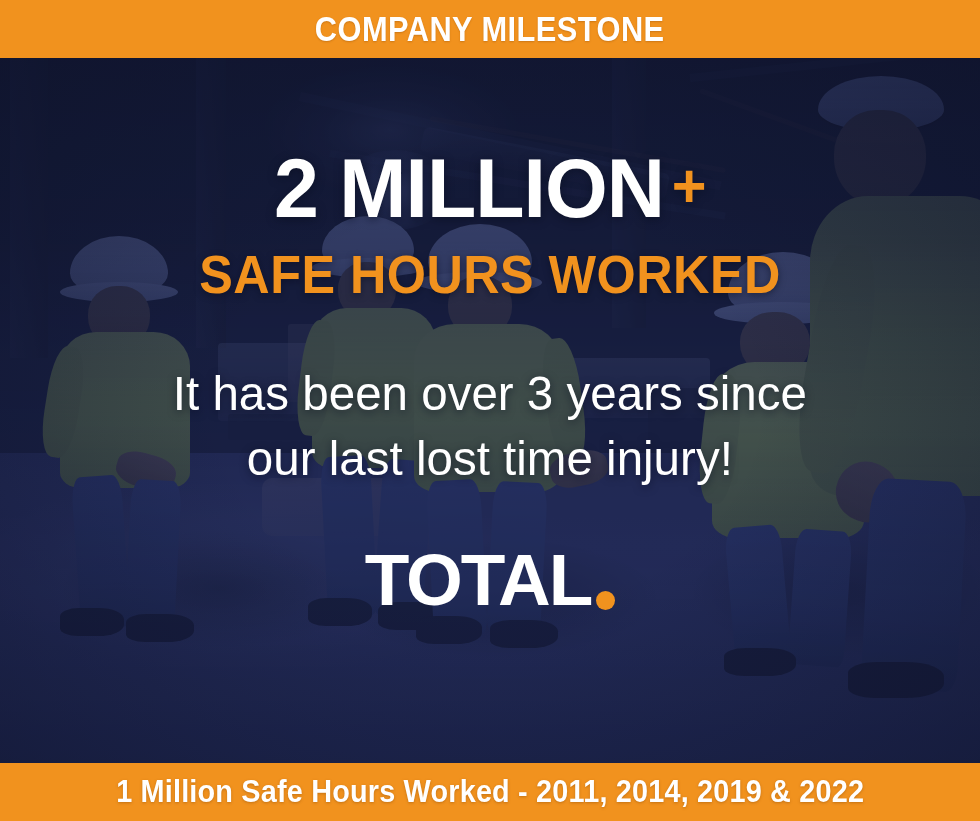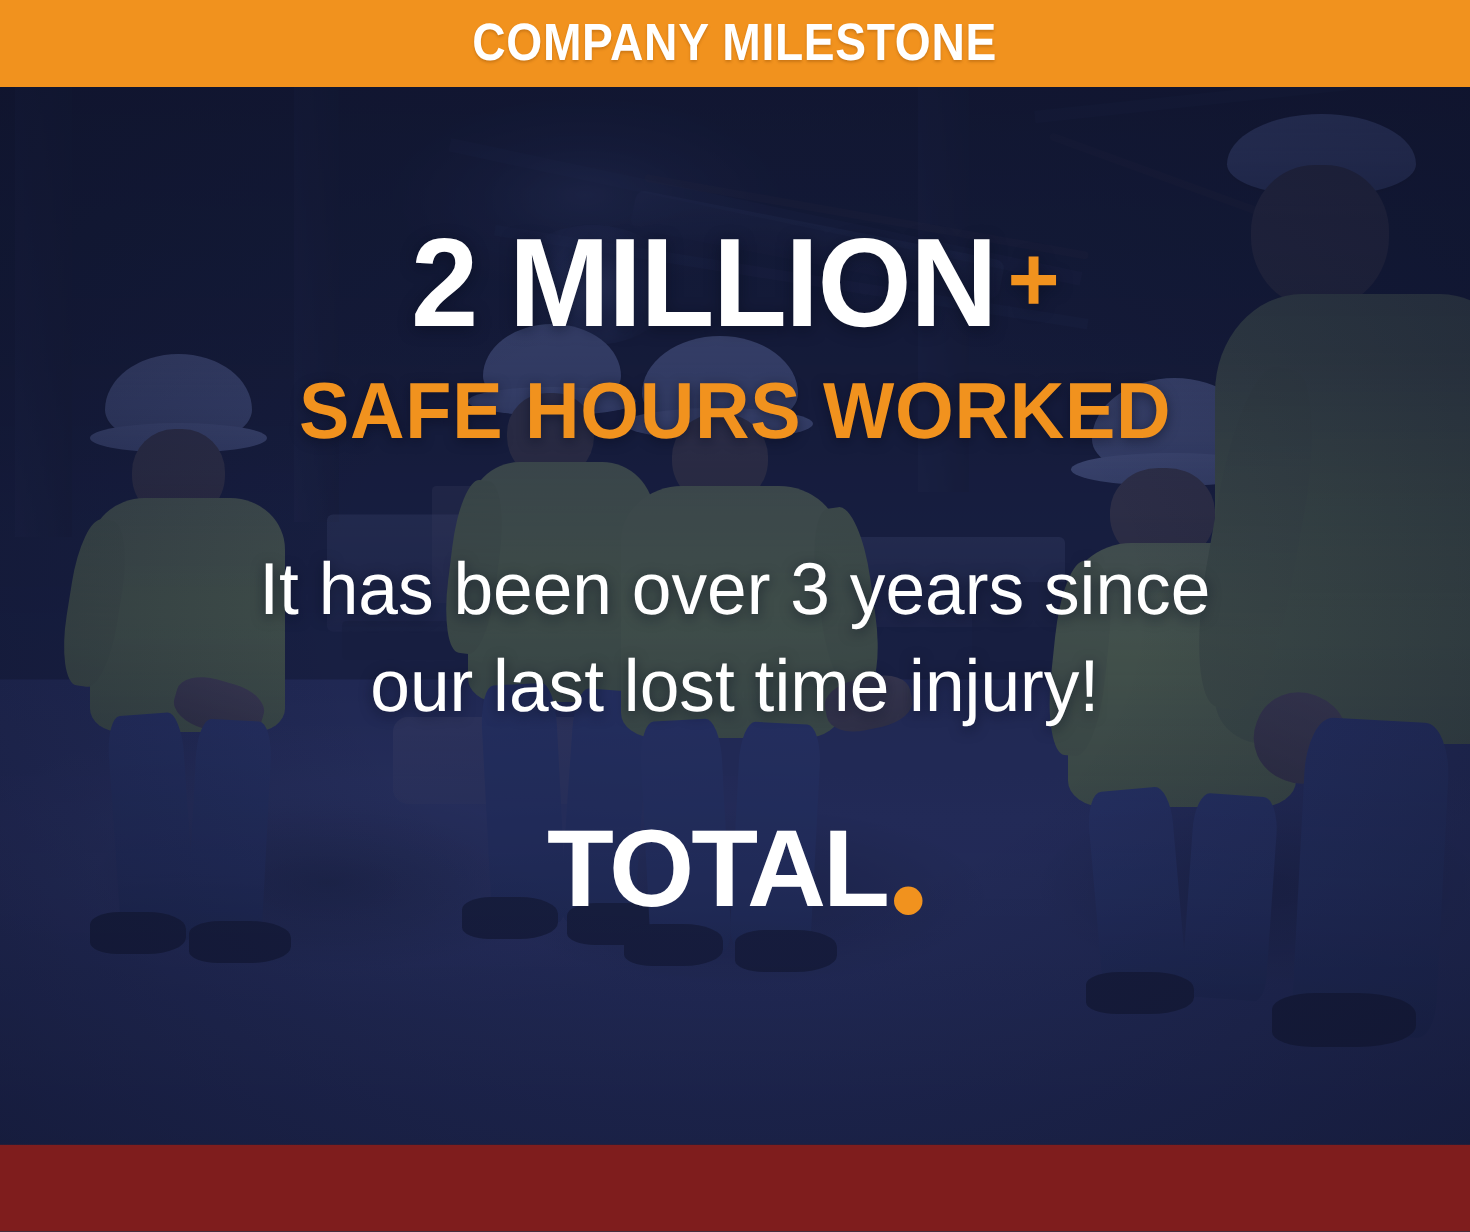--- a/index.html
+++ b/index.html
@@ -393,14 +393,17 @@
 
     <div class="logo">
       <div class="logo-word">
         <span class="logo-total">TOTAL</span>
         <span class="logo-dot"></span>
       </div>
     </div>
 
   </div>
 
+  <div class="bottom-banner">
+    <span class="bottom-banner-text">1 Million Safe Hours Worked - 2011, 2014, 2019 &amp; 2022</span>
+  </div>
 
 </div>
 
 </body></html>

